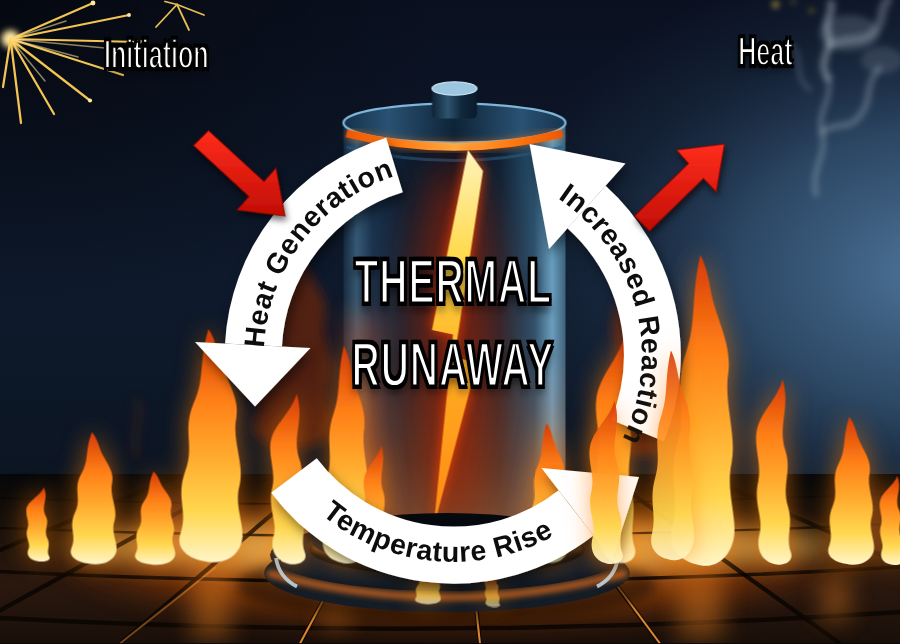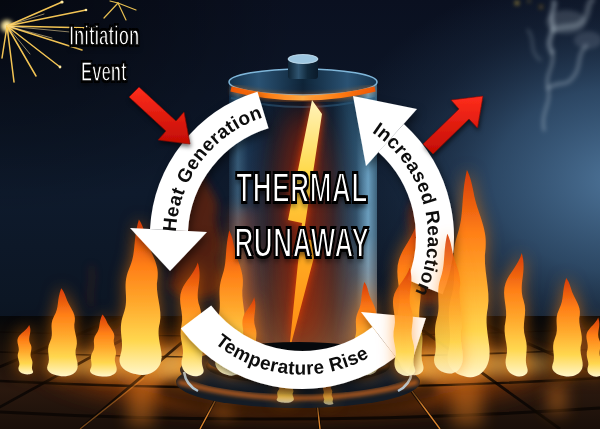--- a/index.html
+++ b/index.html
@@ -330,17 +330,17 @@
   </g>
 </svg>
 
 <div class="center-title">
   <div><span>THERMAL</span></div>
   <div><span>RUNAWAY</span></div>
 </div>
 
 <div class="callout" style="left:28px;top:18px;width:152px;text-decoration:underline;">
   <div><span>Initiation</span></div>
-  <div><span>Event</span></div>
 </div>
 <div class="callout" style="left:430px;top:16px;width:160px;">
+  <div><span>Heat</span></div>
 </div>
 </div>
 
 </body></html>

